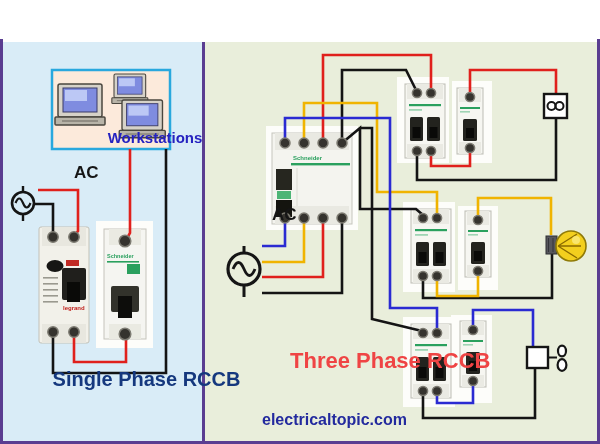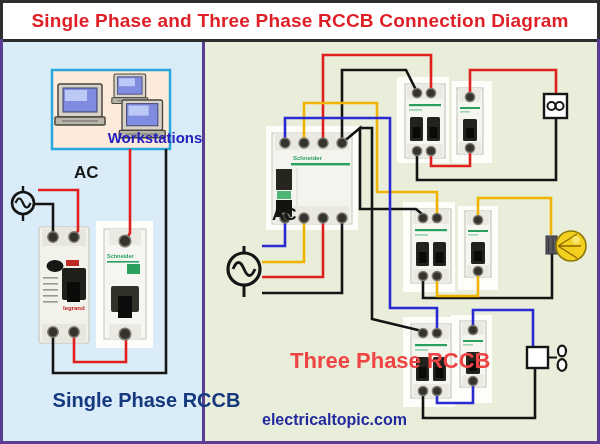--- a/index.html
+++ b/index.html
@@ -11,21 +11,21 @@
   .panel{position:absolute;top:42px;height:399px;}
   .panel-left{left:3px;width:199px;background:#d9ecf7;}
   .panel-right{left:205px;width:392px;background:#e9eedb;}
   .divider{position:absolute;left:202px;top:42px;width:3px;height:399px;background:#5a3d91;}
   .frame{position:absolute;left:0;right:0;top:39px;bottom:0;border:3px solid #5a3d91;border-top:none;pointer-events:none;z-index:30;}
   svg.canvas{position:absolute;left:0;top:0;z-index:10;}
   .lbl{position:absolute;z-index:20;font-weight:bold;white-space:nowrap;margin-left:44px;}
   .lbl-ws{left:52px;top:129px;width:118px;text-align:center;font-size:15px;color:#2522c0;}
   .lbl-ac-l{left:30px;top:163px;font-size:17px;color:#151515;}
   .lbl-ac-r{left:228px;top:205px;font-size:17px;color:#151515;}
-  .lbl-sp{left:3px;top:389px;width:199px;text-align:center;font-size:20px;color:#15387e;}
+  .lbl-sp{left:3px;top:368px;width:199px;text-align:center;font-size:20px;color:#15387e;}
   .lbl-tp{left:246px;top:348px;font-size:22px;color:#ef4444;}
   .lbl-web{left:218px;top:411px;font-size:16px;color:#232a9e;}
 </style>
 </head>
 <body>
 
 <div class="stage">
 
   <div class="panel panel-left"></div>
   <div class="panel panel-right"></div>
@@ -232,23 +232,20 @@
     </g>
 
     <g>
       <rect x="527" y="347" width="21" height="21" fill="#fff" stroke="#151515" stroke-width="2.4"></rect>
       <line x1="548" y1="357.5" x2="557" y2="357.5" stroke="#151515" stroke-width="2"></line>
       <ellipse cx="562" cy="351" rx="4" ry="5.4" fill="#fff" stroke="#151515" stroke-width="2.2"></ellipse>
       <ellipse cx="562" cy="365" rx="4.4" ry="5.8" fill="#fff" stroke="#151515" stroke-width="2.2"></ellipse>
     </g>
   </svg>
 
-  <div class="title-bar">
-    <span>Single Phase and Three Phase RCCB Connection Diagram</span>
-  </div>
   <div class="lbl lbl-ws">Workstations</div>
   <div class="lbl lbl-ac-l">AC</div>
   <div class="lbl lbl-ac-r">AC</div>
   <div class="lbl lbl-sp">Single Phase RCCB</div>
   <div class="lbl lbl-tp">Three Phase RCCB</div>
   <div class="lbl lbl-web">electricaltopic.com</div>
 
   <div class="frame"></div>
 </div>
 

